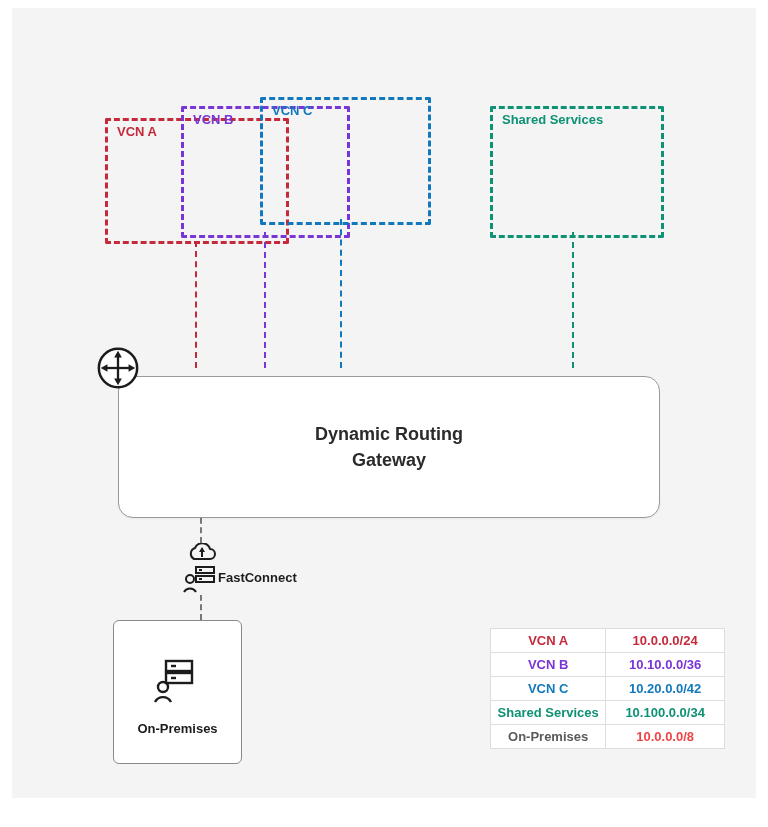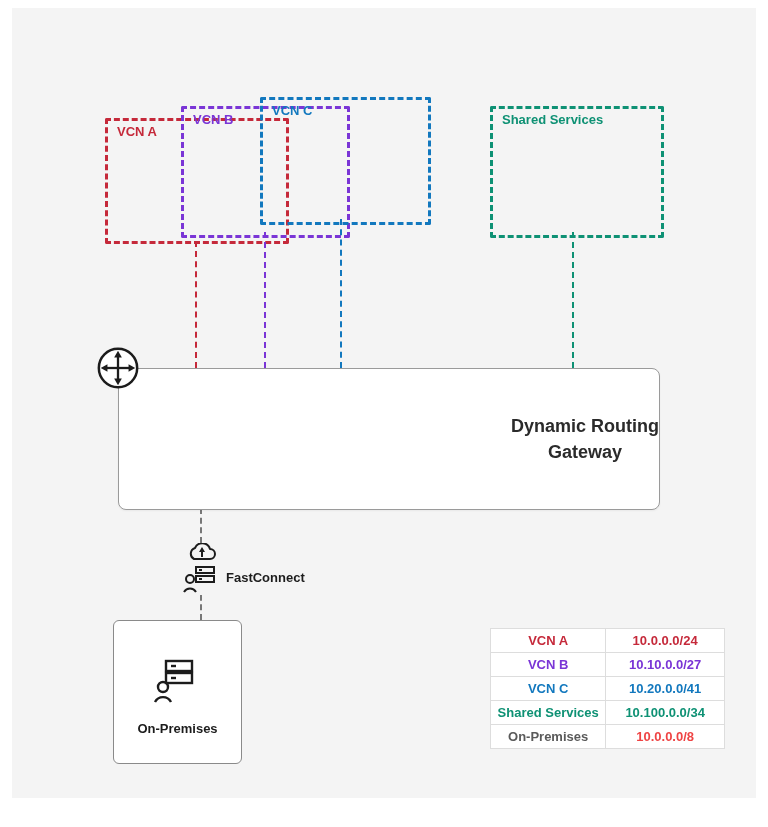--- a/index.html
+++ b/index.html
@@ -16,35 +16,35 @@
     border-radius:2px;
   }
   .vcn-label{
     position:absolute;top:2px;left:6px;font-size:13px;font-weight:bold;
     background:transparent;padding:1px 3px;white-space:nowrap;
   }
   .vline{
     position:absolute;width:0;border-left:2px dashed #888;
   }
   .drg-box{
-    position:absolute;left:118px;top:368px;width:540px;height:140px;
-    background:#ffffff;border:1px solid #9a9a9a;border-radius:8px;
-    display:flex;align-items:center;justify-content:flex-end;
+    position:absolute;left:118px;top:376px;width:540px;height:140px;
+    background:#ffffff;border:1px solid #9a9a9a;border-radius:15px;
+    display:flex;align-items:center;justify-content:center;
     box-shadow:0 1px 2px rgba(0,0,0,0.05);
   }
   .drg-text{
     font-size:18px;font-weight:bold;color:#2b2b2b;text-align:center;
     line-height:1.45;
   }
   .router-icon{
     position:absolute;left:95px;top:345px;width:46px;height:46px;
   }
   .fc-icon{position:absolute;left:182px;top:543px;width:40px;height:52px;background:#f4f4f4;}
   .fc-label{
-    position:absolute;left:226px;top:570px;font-size:13px;font-weight:bold;color:#1c1c1c;
+    position:absolute;left:218px;top:570px;font-size:13px;font-weight:bold;color:#1c1c1c;
   }
   .onprem-box{
     position:absolute;left:113px;top:620px;width:127px;height:142px;
     background:#ffffff;border:1px solid #8a8a8a;border-radius:6px;
   }
   .onprem-icon{position:absolute;left:38px;top:32px;width:52px;height:52px;}
   .onprem-label{
     position:absolute;left:0;right:0;top:100px;text-align:center;
     font-size:13px;font-weight:bold;color:#1c1c1c;
   }
@@ -128,25 +128,25 @@
 </div>
 
 <table class="cidr-table">
   <tbody>
     <tr>
       <td class="name" style="color: rgb(197, 41, 58);">VCN A</td>
       <td class="cidr" style="color: rgb(197, 41, 58);">10.0.0.0/24</td>
     </tr>
     <tr>
       <td class="name" style="color: rgb(122, 53, 214);">VCN B</td>
-      <td class="cidr" style="color: rgb(122, 53, 214);">10.10.0.0/27</td>
+      <td class="cidr" style="color: rgb(122, 53, 214);">10.10.0.0/36</td>
     </tr>
     <tr>
       <td class="name" style="color: rgb(18, 120, 190);">VCN C</td>
-      <td class="cidr" style="color: rgb(18, 120, 190);">10.20.0.0/41</td>
+      <td class="cidr" style="color: rgb(18, 120, 190);">10.20.0.0/42</td>
     </tr>
     <tr>
       <td class="name" style="color: rgb(14, 145, 116);">Shared Services</td>
       <td class="cidr" style="color: rgb(14, 145, 116);">10.100.0.0/34</td>
     </tr>
     <tr>
       <td class="name" style="color: rgb(90, 90, 90);">On-Premises</td>
       <td class="cidr" style="color: #ef4444;">10.0.0.0/8</td>
     </tr>
   </tbody>

